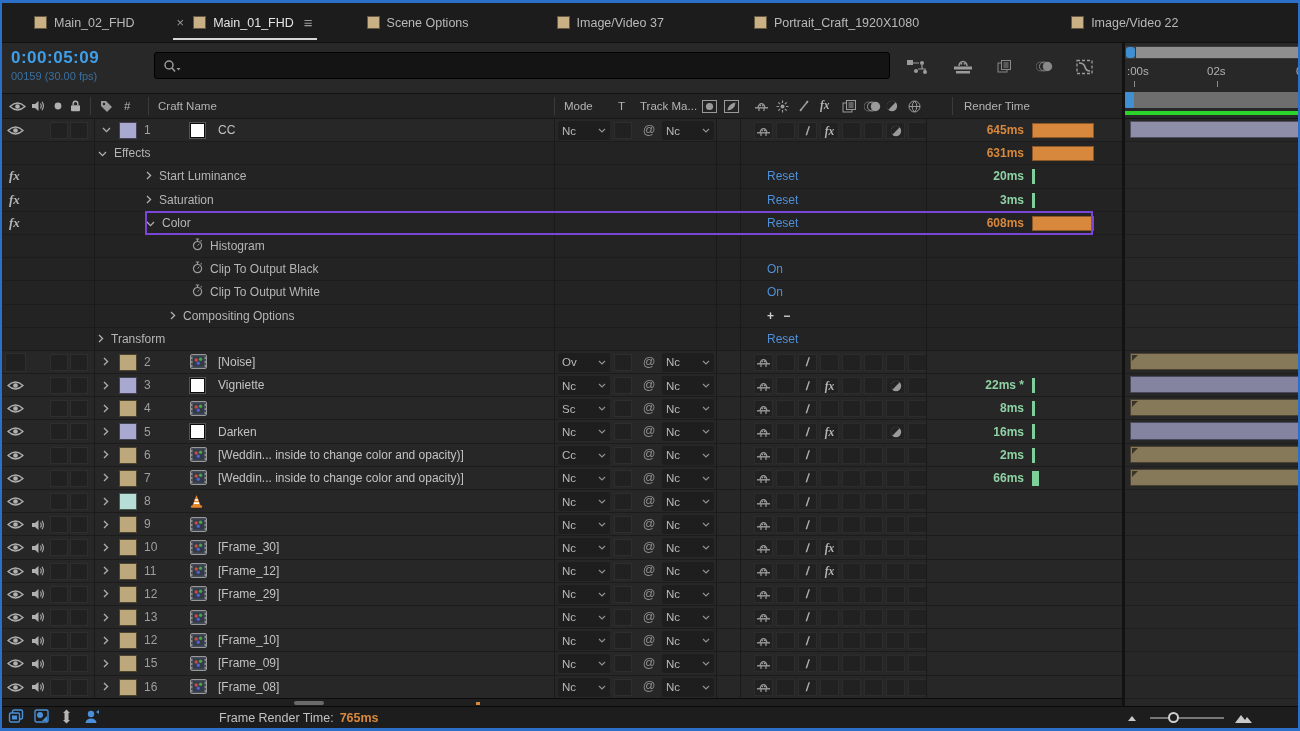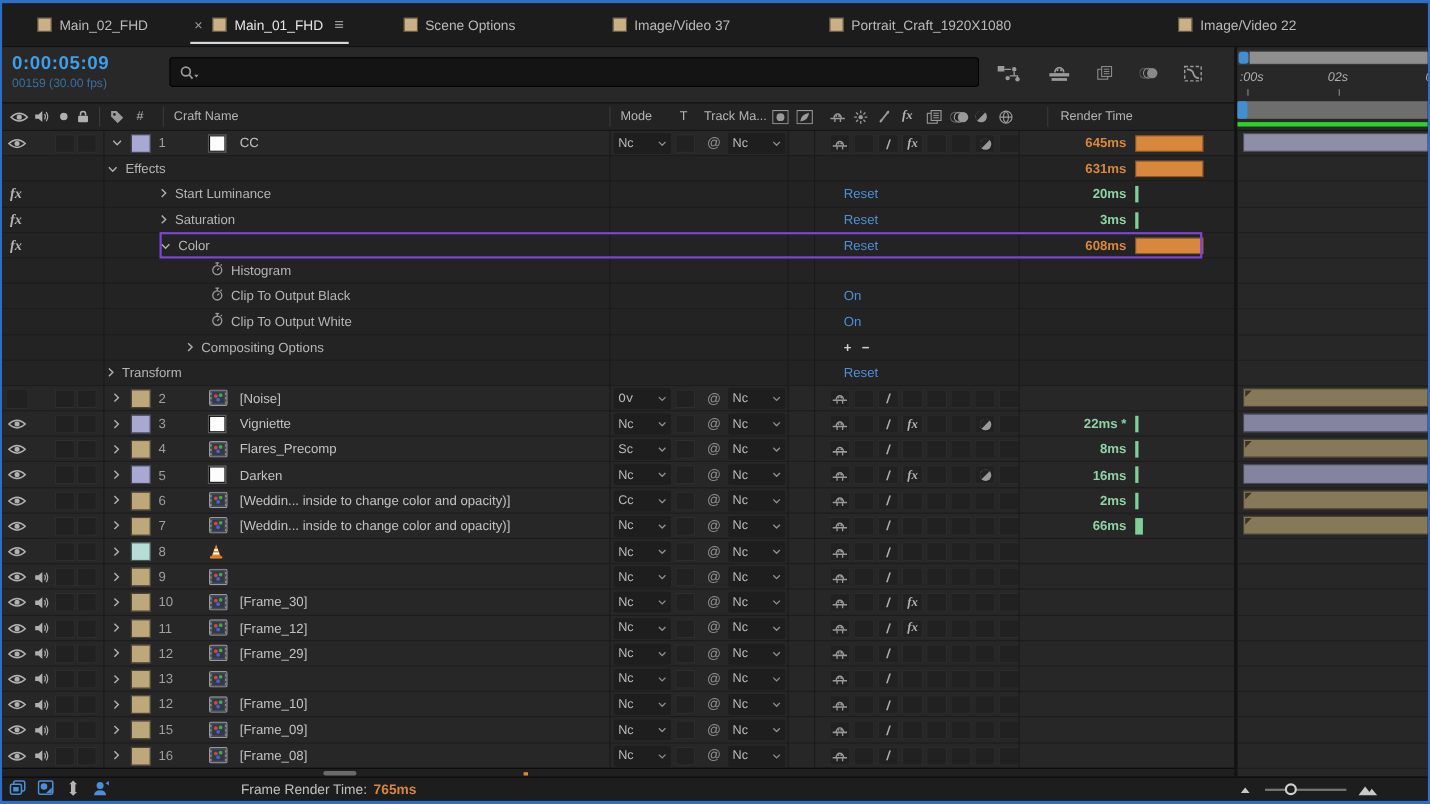--- a/index.html
+++ b/index.html
@@ -75,21 +75,21 @@
   .sb-label{margin-left:118px;color:#c0c0c0;font-size:12.5px;}
   .sb-value{color:#d8883c;font-weight:bold;margin-left:6px;font-size:12.5px;}
   .zoomctl{position:absolute;left:1125px;top:0;height:100%;display:flex;align-items:center;gap:10px;}
   .zslider{width:74px;height:2px;background:#777;position:relative;cursor:pointer;}
   .zknob{position:absolute;left:18px;top:-5px;width:11px;height:11px;border-radius:50%;background:#1d1d1d;border:2px solid #cfcfcf;}
   
   .tl-top{height:76px;position:relative;background:#282828;border-bottom:1px solid #141414;}
   .tl-scroll{position:absolute;left:0;right:0;top:3px;height:13px;background:#3a3a3a;}
   .tl-scroll .cap{position:absolute;left:1px;top:1px;width:9px;height:11px;background:#3f8fd2;border-radius:3px;cursor:pointer;}
   .tl-scroll .sh{position:absolute;left:11px;right:0;top:1px;height:11px;background:#8f8f8f;cursor:pointer;}
-  .tl-ruler{position:absolute;left:0;right:0;top:21px;height:24px;color:#b0b0b0;font-size:11.5px;cursor:ew-resize;font-style:italic;}
+  .tl-ruler{position:absolute;left:0;right:0;top:21px;height:24px;color:#b0b0b0;font-size:11.5px;cursor:ew-resize;}
   .tl-ruler .tk{position:absolute;top:1px;}
   .tl-ruler .tick{position:absolute;top:17px;width:1px;height:6px;background:#8a8a8a;}
   .tl-work{position:absolute;left:0;right:0;top:49px;height:16px;background:#6e6e6e;cursor:pointer;}
   .tl-work .cap{position:absolute;left:0;top:0;width:9px;height:16px;background:#3f8fd2;border-radius:2px;}
   .tl-green{position:absolute;left:0;right:0;top:68px;height:4px;background:#2bd42b;}
   .tl-rows{position:absolute;left:0;right:0;top:76px;bottom:0;overflow:hidden;}
   .tlrow{height:23.2px;border-bottom:1px solid #1e1e1e;position:relative;}
   .tlbar{position:absolute;left:5px;right:-1px;top:2px;bottom:3px;border:1px solid rgba(0,0,0,.45);cursor:pointer;}
   .tlbar.row1{background:#8e8ea8;} .tlbar.tan{background:#86795a;} .tlbar.lav{background:#8484a0;}
   .tlbar.tri::before{content:"";position:absolute;left:1px;top:1px;border-style:solid;border-width:6px 6px 0 0;border-color:#3a3428 transparent transparent transparent;}
@@ -557,21 +557,21 @@
                   <rect x="1" y="3" width="1.4" height="2" fill="#8a8a8a"></rect>
                   <rect x="1" y="7" width="1.4" height="2" fill="#8a8a8a"></rect>
                   <rect x="1" y="11" width="1.4" height="2" fill="#8a8a8a"></rect>
                   <rect x="14.6" y="3" width="1.4" height="2" fill="#8a8a8a"></rect>
                   <rect x="14.6" y="7" width="1.4" height="2" fill="#8a8a8a"></rect>
                   <rect x="14.6" y="11" width="1.4" height="2" fill="#8a8a8a"></rect>
                 </svg>
               </span>
             </div>
             <div class="lname">[Noise]</div>
-            <div class="modecell" style="left: 556px; width: 52px; font-family: Liberation Mono, monospace;">
+            <div class="modecell" style="left: 556px; width: 52px;">
               <span>Ov</span>
               <span class="ico">
                 <svg width="8" height="5">
                   <path d="M1 1 L4 4 L7 1" stroke="#8f8f8f" fill="none" stroke-width="1.2"></path>
                 </svg>
               </span>
             </div>
             <div class="cellbox" style="left: 612px;"></div>
             <div class="atcell">
               <span class="ico">
@@ -721,21 +721,20 @@
                   <circle cx="8.3" cy="9.3" r="1.7" fill="#4a62cf"></circle>
                   <rect x="1" y="3" width="1.4" height="2" fill="#8a8a8a"></rect>
                   <rect x="1" y="7" width="1.4" height="2" fill="#8a8a8a"></rect>
                   <rect x="1" y="11" width="1.4" height="2" fill="#8a8a8a"></rect>
                   <rect x="14.6" y="3" width="1.4" height="2" fill="#8a8a8a"></rect>
                   <rect x="14.6" y="7" width="1.4" height="2" fill="#8a8a8a"></rect>
                   <rect x="14.6" y="11" width="1.4" height="2" fill="#8a8a8a"></rect>
                 </svg>
               </span>
             </div>
-            <div class="lname">Flares_Precomp</div>
             <div class="modecell" style="left: 556px; width: 52px;">
               <span>Sc</span>
               <span class="ico">
                 <svg width="8" height="5">
                   <path d="M1 1 L4 4 L7 1" stroke="#8f8f8f" fill="none" stroke-width="1.2"></path>
                 </svg>
               </span>
             </div>
             <div class="cellbox" style="left: 612px;"></div>
             <div class="atcell">

